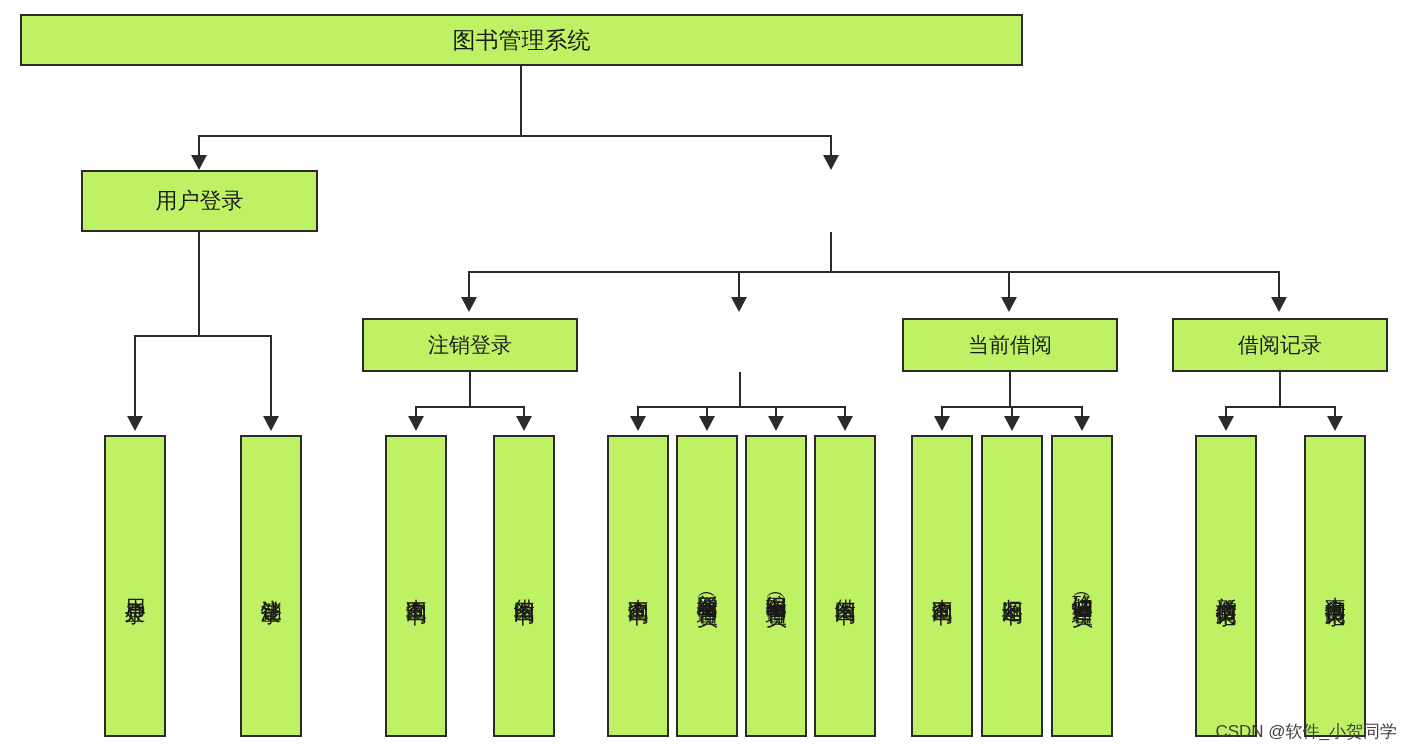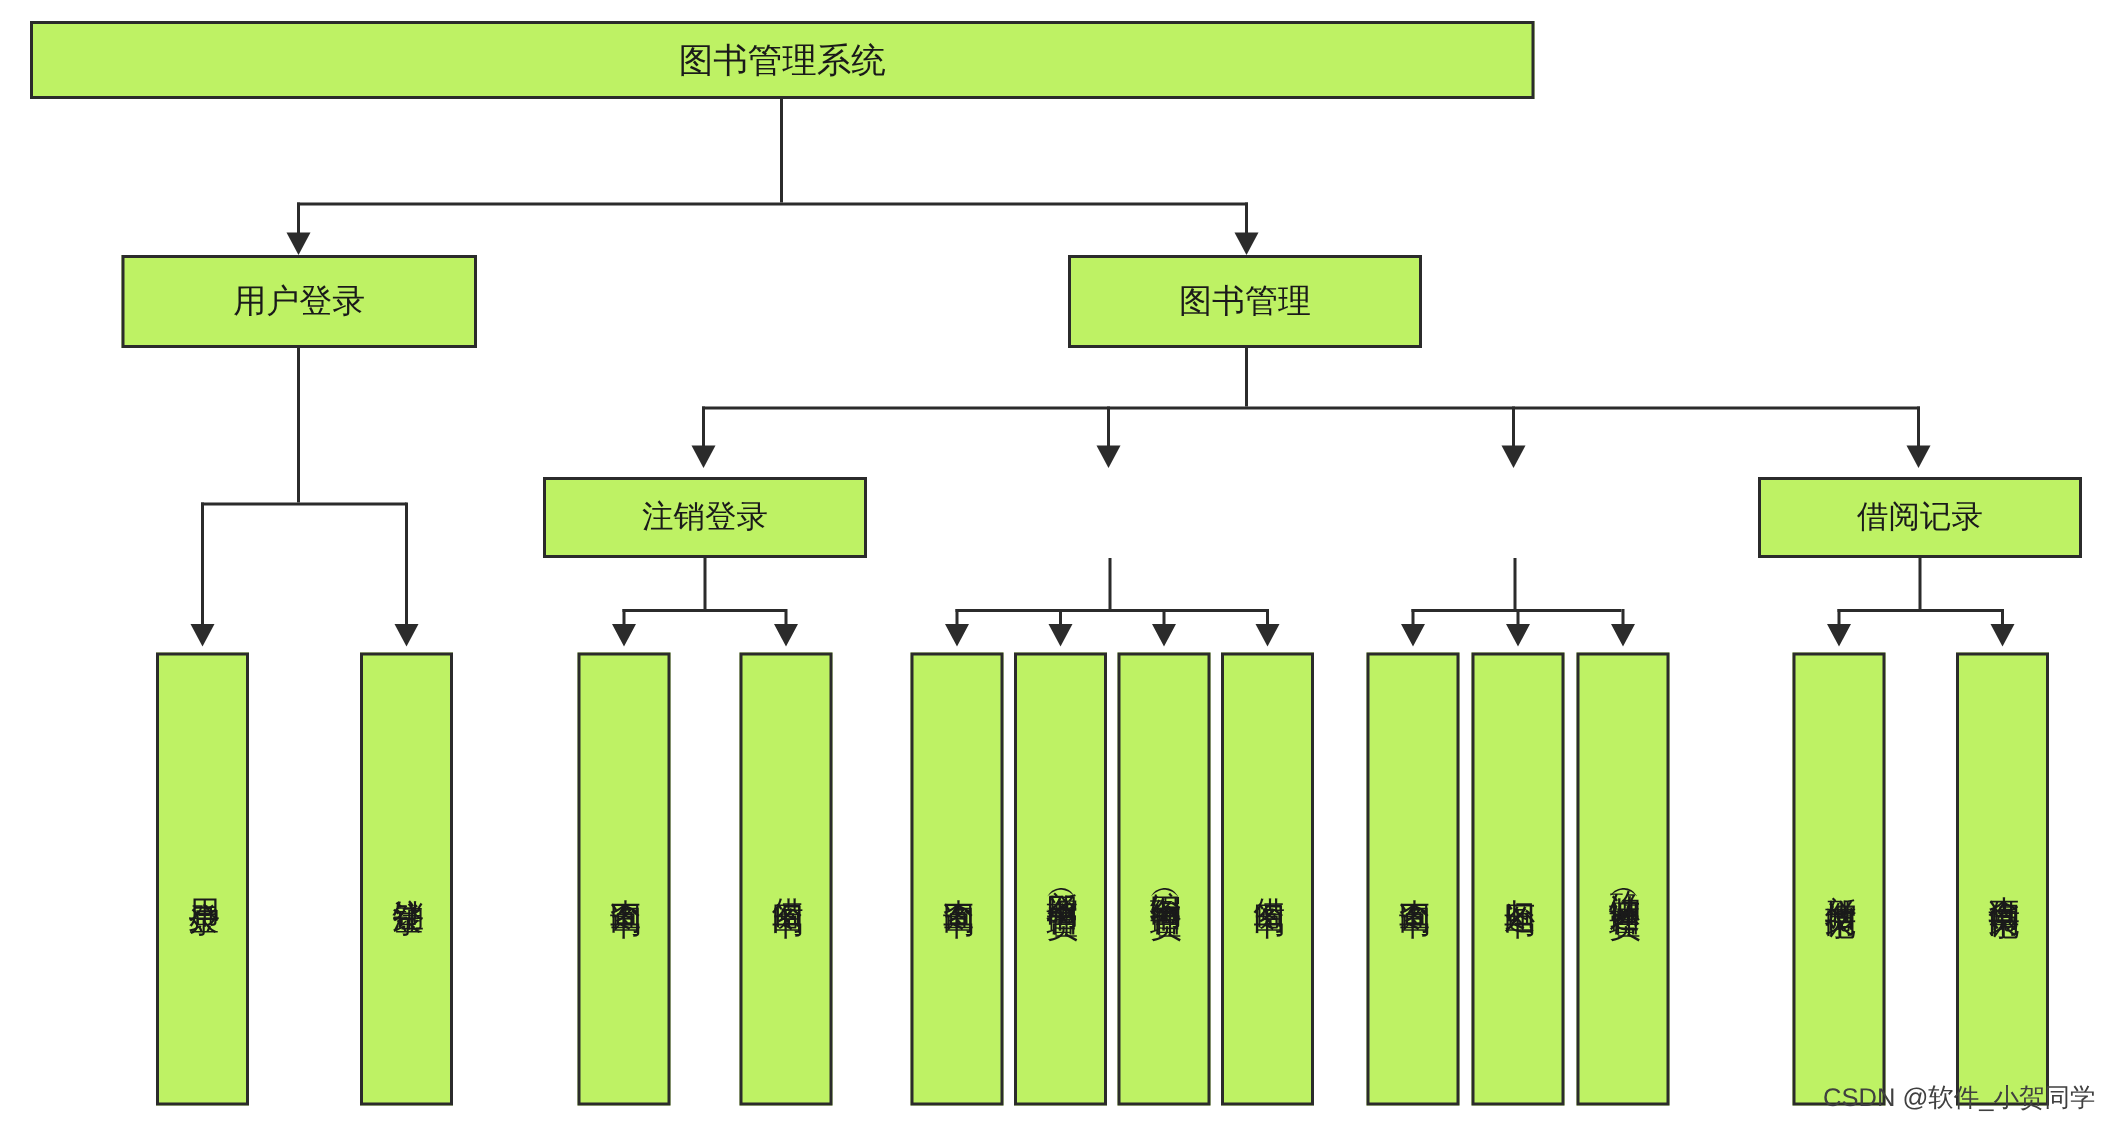--- a/index.html
+++ b/index.html
@@ -100,23 +100,20 @@
   <div class="vline" style="left:198px; top:135px; height:22px;"></div>
   <div class="arrow" style="left:191px; top:155px;"></div>
 
   <div class="vline" style="left:830px; top:135px; height:22px;"></div>
   <div class="arrow" style="left:823px; top:155px;"></div>
 
   <div class="node lvl1" style="left:81px; top:170px; width:237px; height:62px;">
     <span>用户登录</span>
   </div>
 
-  <div class="node lvl1" style="left:712px; top:170px; width:236px; height:62px;">
-    <span>图书管理</span>
-  </div>
 
   <div class="vline" style="left:198px; top:232px; height:103px;"></div>
   <div class="hline" style="left:134px; top:335px; width:137px;"></div>
   <div class="vline" style="left:134px; top:335px; height:83px;"></div>
   <div class="arrow" style="left:127px; top:416px;"></div>
   <div class="vline" style="left:270px; top:335px; height:83px;"></div>
   <div class="arrow" style="left:263px; top:416px;"></div>
 
   <div class="vline" style="left:830px; top:232px; height:39px;"></div>
   <div class="hline" style="left:468px; top:271px; width:812px;"></div>
@@ -128,20 +125,23 @@
   <div class="arrow" style="left:731px; top:297px;"></div>
 
   <div class="vline" style="left:1008px; top:271px; height:28px;"></div>
   <div class="arrow" style="left:1001px; top:297px;"></div>
 
   <div class="vline" style="left:1278px; top:271px; height:28px;"></div>
   <div class="arrow" style="left:1271px; top:297px;"></div>
 
   <div class="node lvl2" style="left:362px; top:318px; width:216px; height:54px;">
     <span>注销登录</span>
+  </div>
+  <div class="node lvl2" style="left:902px; top:318px; width:216px; height:54px;">
+    <span>当前借阅</span>
   </div>
   <div class="node lvl2" style="left:1172px; top:318px; width:216px; height:54px;">
     <span>借阅记录</span>
   </div>
 
   <div class="vline" style="left:469px; top:372px; height:34px;"></div>
   <div class="hline" style="left:415px; top:406px; width:109px;"></div>
   <div class="vline" style="left:415px; top:406px; height:12px;"></div>
   <div class="arrow" style="left:408px; top:416px;"></div>
   <div class="vline" style="left:523px; top:406px; height:12px;"></div>

